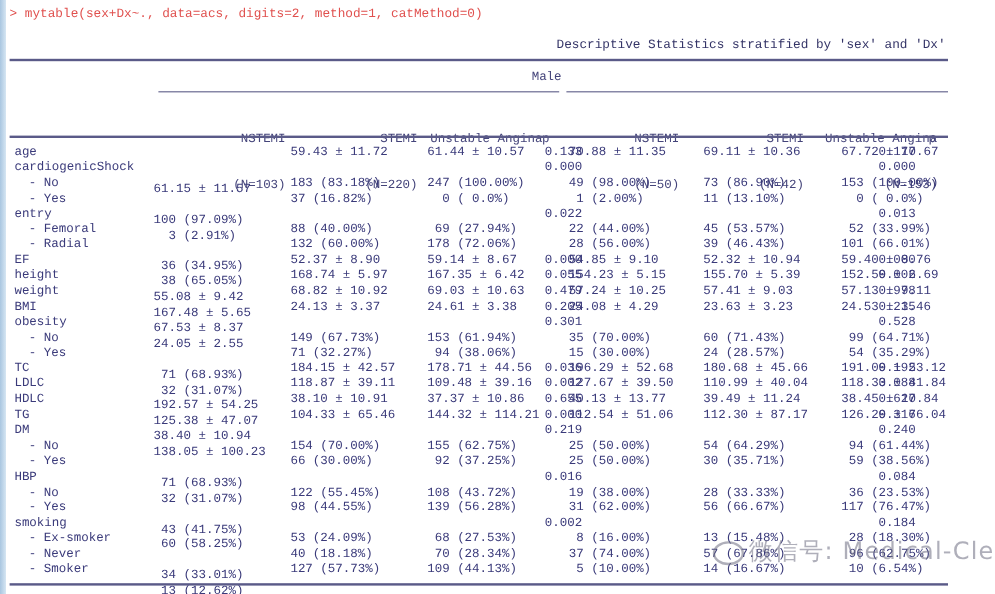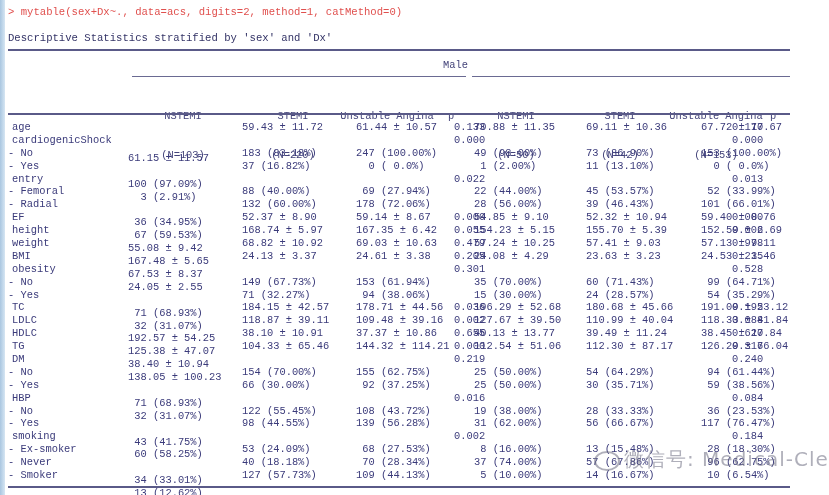--- a/index.html
+++ b/index.html
@@ -15,35 +15,35 @@
     position: absolute; left: 0; top: 0; width: 5px; height: 495px;
     background: linear-gradient(to right, #a9c6e0, #d6e6f3);
   }
   .console { position: absolute; left: 8px; top: 0; width: 821px; height: 383px; }
   .cmd {
     position: absolute; left: 0; top: 6px;
     color: #e0504e; white-space: pre; font-size: 10.6px;
   }
   .title {
     position: absolute; left: 0; width: 780px; top: 32px;
-    text-align: left; white-space: pre; color: #333366; font-size: 10.6px;
+    text-align: right; white-space: pre; color: #333366; font-size: 10.6px;
   }
   .rule { position: absolute; height: 1px; background: #6a6a92; }
   .rule.thick { height: 2px; background: #5a5a88; }
   .grp {
     position: absolute; top: 59px; text-align: right; white-space: pre; color: #44447a;
   }
   .colhead {
-    position: absolute; top: 84px; text-align: center; white-space: pre; line-height: 13px; color: #44447a;
+    position: absolute; top: 84px; text-align: right; white-space: pre; line-height: 13px; color: #44447a;
   }
   .rows { position: absolute; left: 0; top: 121px; }
   .row { position: relative; height: 12.9px; white-space: pre; }
   .row span { position: absolute; top: 0; white-space: pre; }
   .c-label { left: 4px; text-align: right; }
-  .c-sub { left: 0; }
+  .c-sub { left: 16px; }
   .c-m1 { left: 120px; width: 112px; margin-top: 31px; }
   .c-m2 { left: 234px; width: 112px; }
   .c-m3 { left: 348px; width: 112px; }
   .c-mp { left: 446px; }
   .c-f1 { left: 466px; width: 112px; }
   .c-f2 { left: 578px; width: 112px; }
   .c-f3 { left: 693px; width: 112px; }
   .c-fp { left: 724px; }
   .watermark {
     position: absolute; left: 586px; top: 446px;
@@ -102,21 +102,21 @@
 
   <div class="rule thick" style="left:0;top:113px;width:782px;"></div>
 
   <div class="rows" id="rows">
       <div class="row"><span class="c-label">age</span><span class="c-m1">61.15 ± 11.57</span><span class="c-m2">59.43 ± 11.72</span><span class="c-m3">61.44 ± 10.57</span><span class="c-mp">0.133</span><span class="c-f1">70.88 ± 11.35</span><span class="c-f2">69.11 ± 10.36</span><span class="c-f3">67.72 ± 10.67</span><span class="c-fp">0.177</span></div>
       <div class="row"><span class="c-label">cardiogenicShock</span><span class="c-m1"></span><span class="c-m2"></span><span class="c-m3"></span><span class="c-mp">0.000</span><span class="c-f1"></span><span class="c-f2"></span><span class="c-f3"></span><span class="c-fp">0.000</span></div>
       <div class="row"><span class="c-label c-sub">- No</span><span class="c-m1">100 (97.09%)</span><span class="c-m2">183 (83.18%)</span><span class="c-m3">247 (100.00%)</span><span class="c-mp"></span><span class="c-f1">49 (98.00%)</span><span class="c-f2">73 (86.90%)</span><span class="c-f3">153 (100.00%)</span><span class="c-fp"></span></div>
       <div class="row"><span class="c-label c-sub">- Yes</span><span class="c-m1">  3 (2.91%)</span><span class="c-m2">37 (16.82%)</span><span class="c-m3">  0 ( 0.0%)</span><span class="c-mp"></span><span class="c-f1"> 1 (2.00%)</span><span class="c-f2">11 (13.10%)</span><span class="c-f3">  0 ( 0.0%)</span><span class="c-fp"></span></div>
       <div class="row"><span class="c-label">entry</span><span class="c-m1"></span><span class="c-m2"></span><span class="c-m3"></span><span class="c-mp">0.022</span><span class="c-f1"></span><span class="c-f2"></span><span class="c-f3"></span><span class="c-fp">0.013</span></div>
       <div class="row"><span class="c-label c-sub">- Femoral</span><span class="c-m1"> 36 (34.95%)</span><span class="c-m2">88 (40.00%)</span><span class="c-m3"> 69 (27.94%)</span><span class="c-mp"></span><span class="c-f1">22 (44.00%)</span><span class="c-f2">45 (53.57%)</span><span class="c-f3"> 52 (33.99%)</span><span class="c-fp"></span></div>
-      <div class="row"><span class="c-label c-sub">- Radial</span><span class="c-m1"> 67 (59.53%)</span><span class="c-m2">132 (60.00%)</span><span class="c-m3">178 (72.06%)</span><span class="c-mp"></span><span class="c-f1">28 (56.00%)</span><span class="c-f2">39 (46.43%)</span><span class="c-f3">101 (66.01%)</span><span class="c-fp"></span></div>
+      <div class="row"><span class="c-label c-sub">- Radial</span><span class="c-m1"> 38 (65.05%)</span><span class="c-m2">132 (60.00%)</span><span class="c-m3">178 (72.06%)</span><span class="c-mp"></span><span class="c-f1">28 (56.00%)</span><span class="c-f2">39 (46.43%)</span><span class="c-f3">101 (66.01%)</span><span class="c-fp"></span></div>
       <div class="row"><span class="c-label">EF</span><span class="c-m1">55.08 ± 9.42</span><span class="c-m2">52.37 ± 8.90</span><span class="c-m3">59.14 ± 8.67</span><span class="c-mp">0.000</span><span class="c-f1">54.85 ± 9.10</span><span class="c-f2">52.32 ± 10.94</span><span class="c-f3">59.40 ± 8.76</span><span class="c-fp">0.000</span></div>
       <div class="row"><span class="c-label">height</span><span class="c-m1">167.48 ± 5.65</span><span class="c-m2">168.74 ± 5.97</span><span class="c-m3">167.35 ± 6.42</span><span class="c-mp">0.055</span><span class="c-f1">154.23 ± 5.15</span><span class="c-f2">155.70 ± 5.39</span><span class="c-f3">152.59 ± 6.69</span><span class="c-fp">0.002</span></div>
       <div class="row"><span class="c-label">weight</span><span class="c-m1">67.53 ± 8.37</span><span class="c-m2">68.82 ± 10.92</span><span class="c-m3">69.03 ± 10.63</span><span class="c-mp">0.479</span><span class="c-f1">57.24 ± 10.25</span><span class="c-f2">57.41 ± 9.03</span><span class="c-f3">57.13 ± 9.11</span><span class="c-fp">0.978</span></div>
       <div class="row"><span class="c-label">BMI</span><span class="c-m1">24.05 ± 2.55</span><span class="c-m2">24.13 ± 3.37</span><span class="c-m3">24.61 ± 3.38</span><span class="c-mp">0.205</span><span class="c-f1">24.08 ± 4.29</span><span class="c-f2">23.63 ± 3.23</span><span class="c-f3">24.53 ± 3.46</span><span class="c-fp">0.215</span></div>
       <div class="row"><span class="c-label">obesity</span><span class="c-m1"></span><span class="c-m2"></span><span class="c-m3"></span><span class="c-mp">0.301</span><span class="c-f1"></span><span class="c-f2"></span><span class="c-f3"></span><span class="c-fp">0.528</span></div>
       <div class="row"><span class="c-label c-sub">- No</span><span class="c-m1"> 71 (68.93%)</span><span class="c-m2">149 (67.73%)</span><span class="c-m3">153 (61.94%)</span><span class="c-mp"></span><span class="c-f1">35 (70.00%)</span><span class="c-f2">60 (71.43%)</span><span class="c-f3"> 99 (64.71%)</span><span class="c-fp"></span></div>
       <div class="row"><span class="c-label c-sub">- Yes</span><span class="c-m1"> 32 (31.07%)</span><span class="c-m2">71 (32.27%)</span><span class="c-m3"> 94 (38.06%)</span><span class="c-mp"></span><span class="c-f1">15 (30.00%)</span><span class="c-f2">24 (28.57%)</span><span class="c-f3"> 54 (35.29%)</span><span class="c-fp"></span></div>
       <div class="row"><span class="c-label">TC</span><span class="c-m1">192.57 ± 54.25</span><span class="c-m2">184.15 ± 42.57</span><span class="c-m3">178.71 ± 44.56</span><span class="c-mp">0.036</span><span class="c-f1">196.29 ± 52.68</span><span class="c-f2">180.68 ± 45.66</span><span class="c-f3">191.09 ± 53.12</span><span class="c-fp">0.192</span></div>
       <div class="row"><span class="c-label">LDLC</span><span class="c-m1">125.38 ± 47.07</span><span class="c-m2">118.87 ± 39.11</span><span class="c-m3">109.48 ± 39.16</span><span class="c-mp">0.002</span><span class="c-f1">127.67 ± 39.50</span><span class="c-f2">110.99 ± 40.04</span><span class="c-f3">118.33 ± 41.84</span><span class="c-fp">0.088</span></div>
       <div class="row"><span class="c-label">HDLC</span><span class="c-m1">38.40 ± 10.94</span><span class="c-m2">38.10 ± 10.91</span><span class="c-m3">37.37 ± 10.86</span><span class="c-mp">0.655</span><span class="c-f1">40.13 ± 13.77</span><span class="c-f2">39.49 ± 11.24</span><span class="c-f3">38.45 ± 10.84</span><span class="c-fp">0.627</span></div>

